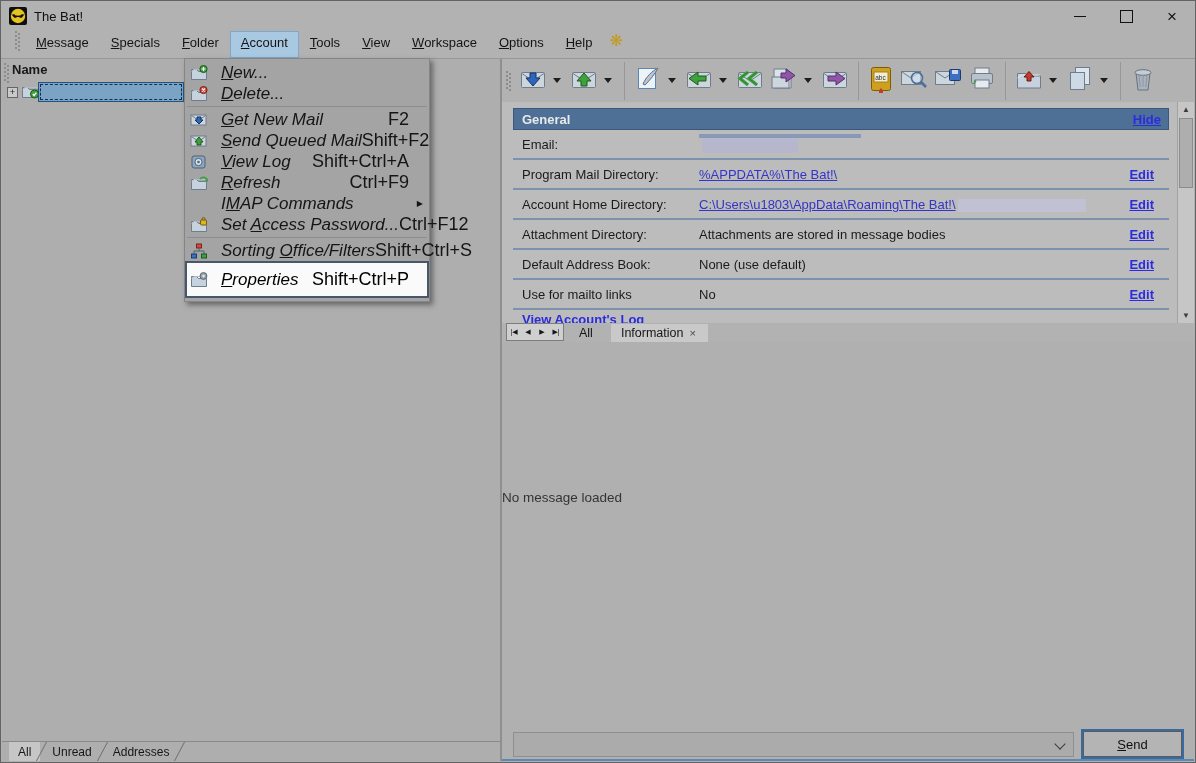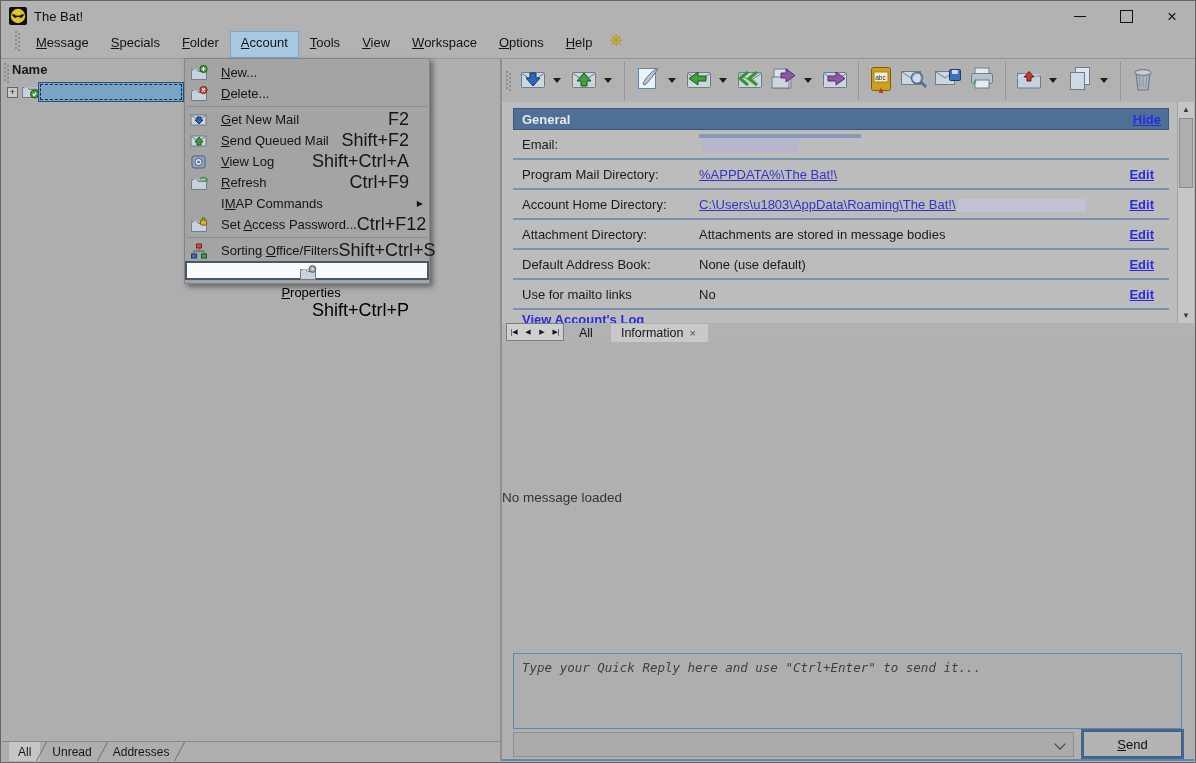--- a/index.html
+++ b/index.html
@@ -105,24 +105,24 @@
             font-size:13px;color:#101010;display:flex;align-items:center;justify-content:center;
             font-family:"Liberation Sans",sans-serif;}
   .bottom-blue{position:absolute;left:0;right:0;top:700px;height:2px;background:#5d88b5;}
 
   
   .account-menu{position:absolute;left:183px;top:57px;width:246px;background:#a4a4a4;
                 border:1px solid #858585;box-shadow:3px 3px 5px rgba(35,35,35,.5);
                 padding:3px 0;z-index:10;box-sizing:border-box;}
   .ami{position:relative;height:21px;display:flex;align-items:center;padding:0 4px 0 5px;}
   .ami .mi-icon{flex:0 0 24px;display:flex;align-items:center;}
-  .ami .mi-label{font-size:13px;color:#151515;margin-left:7px;white-space:nowrap;}
+  .ami .mi-label{font-size:17px;color:#151515;margin-left:7px;white-space:nowrap;font-style:italic;}
   .ami .mi-short{margin-left:auto;font-size:18px;color:#151515;padding-right:16px;white-space:nowrap;}
   .ami .mi-sub{position:absolute;right:6px;top:6px;font-size:8px;color:#151515;}
-  .ami.highlighted{background:#fafafa;box-shadow:inset 0 0 0 2px #46586a;height:19px;flex-direction:column;}
+  .ami.highlighted{background:#fafafa;box-shadow:inset 0 0 0 2px #46586a;height:37px;}
   .ami.highlighted .mi-label,.ami.highlighted .mi-short{color:#000;}
   .msep{height:1px;background:#8d8d8d;border:none;margin:2px 2px;}
 </style>
 </head>
 <body>
 
 <div id="app">
 
   <div class="titlebar">
     <span class="app-icon" id="app-icon"><svg width="18" height="18" viewBox="0 0 18 18">
@@ -366,21 +366,20 @@
             <span class="close-x">×</span>
           </span>
           <span class="slant"></span>
         </span>
     </div>
 
     <div class="message-area">
       <span class="no-msg">No message loaded</span>
     </div>
 
-    <textarea class="quick-reply" placeholder="Type your Quick Reply here and use &quot;Ctrl+Enter&quot; to send it..." style=""></textarea>
 
     <div class="send-row-combo">
       <span class="combo-chev"></span>
     </div>
     <button class="send-btn" id="send-btn"><u>S</u>end</button>
 
     <div class="bottom-blue"></div>
   </div>
 
   <div class="account-menu" id="account-menu">

